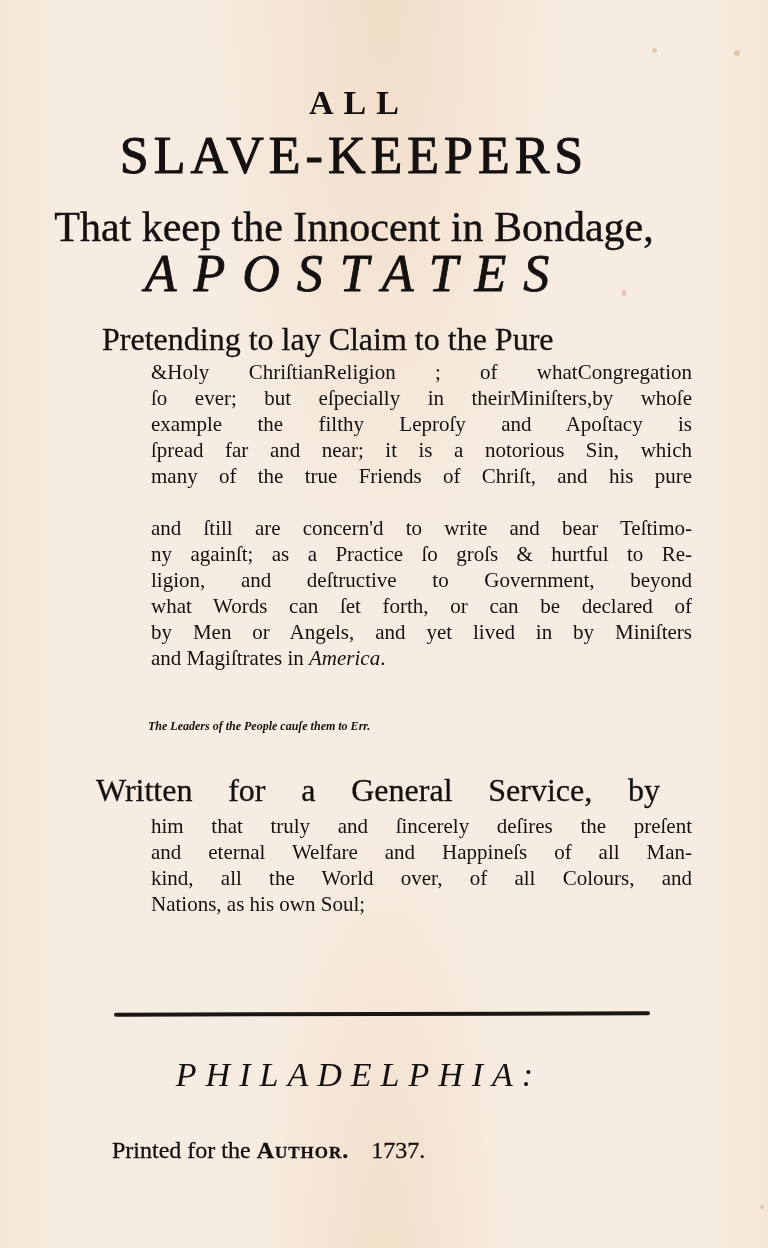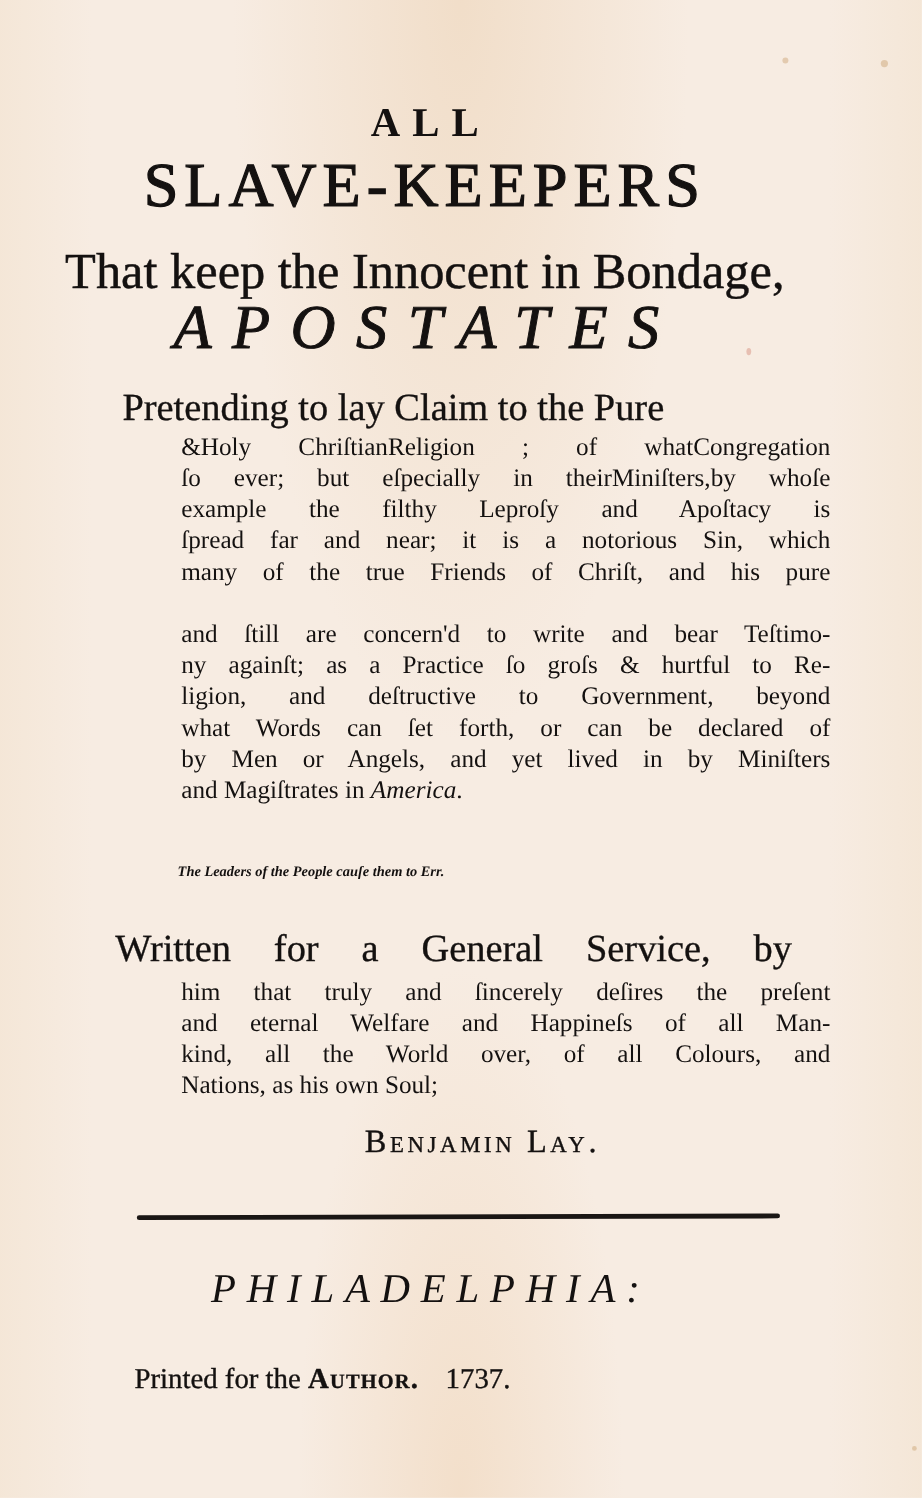--- a/index.html
+++ b/index.html
@@ -170,21 +170,20 @@
 
   <div class="line t-motto">The Leaders of the People cauſe them to Err.</div>
 
   <div class="line t-written">Written for a General Service, by</div>
 
   <div class="line body-line" style="top:816px;">him that truly and ſincerely deſires the preſent</div>
   <div class="line body-line" style="top:842px;">and eternal Welfare and Happineſs of all Man-</div>
   <div class="line body-line" style="top:868px;">kind, all the World over, of all Colours, and</div>
   <div class="line body-line last" style="top:894px;">Nations, as his own Soul;</div>
 
-  <div class="line t-author">Benjamin Lay.</div>
 
   <div class="rule"></div>
 
   <div class="line center t-phila">PHILADELPHIA:</div>
 
   <div class="line t-printed">
     <span>Printed for the </span><span class="smallcaps">Author.</span><span style="display:inline-block;width:22px;"></span><span>1737.</span>
   </div>
 
 </div>

